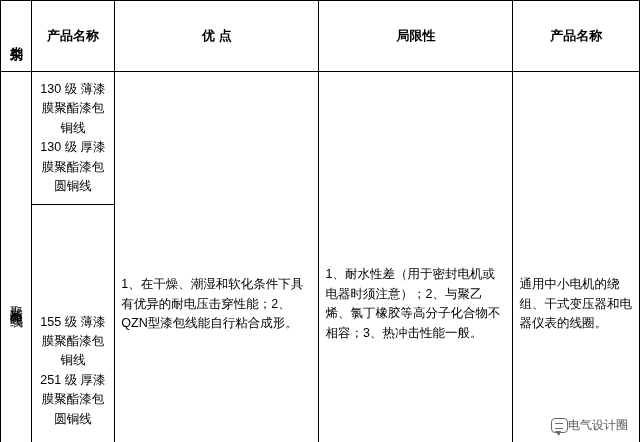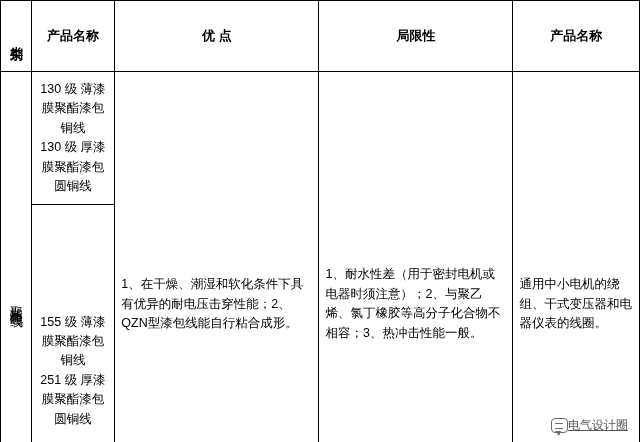--- a/index.html
+++ b/index.html
@@ -87,21 +87,20 @@
   .watermark {
     position: absolute;
     right: 8px;
     bottom: 6px;
     display: flex;
     align-items: center;
     color: #595959;
     font-size: 12px;
     background: rgba(255,255,255,0.82);
     padding: 2px 4px;
-    text-decoration: underline;
   }
   .wm-icon {
     width: 15px;
     height: 13px;
     border: 1.4px solid #6b6b6b;
     border-radius: 4px;
     position: relative;
   }
   .wm-icon::after {
     content: "";

